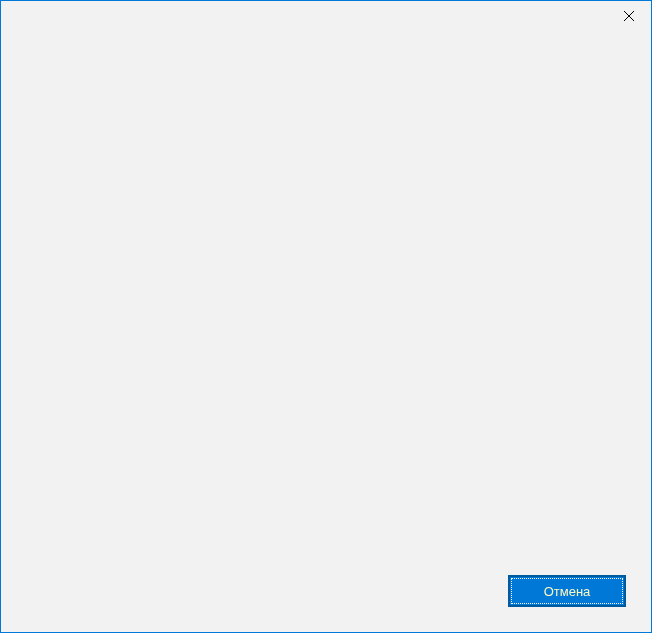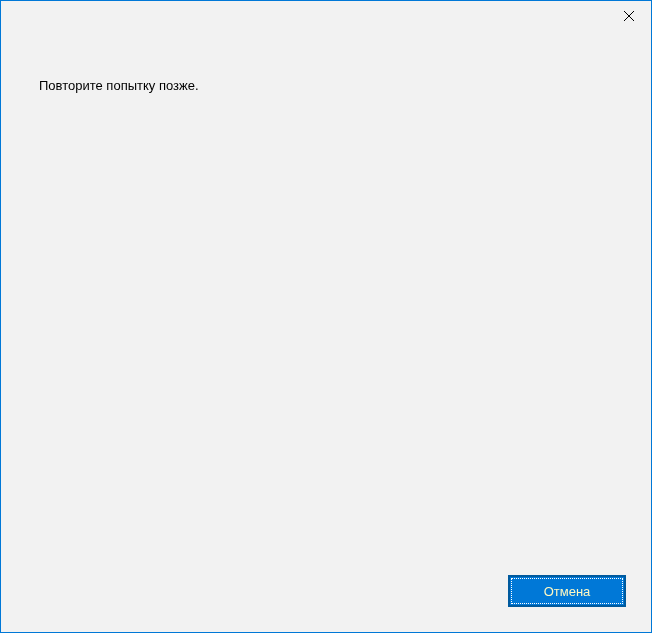--- a/index.html
+++ b/index.html
@@ -74,18 +74,17 @@
 <div class="titlebar">
   <button class="close-button">
     <svg viewBox="0 0 10 10">
       <line x1="0" y1="0" x2="10" y2="10" stroke="#000" stroke-width="1"></line>
       <line x1="10" y1="0" x2="0" y2="10" stroke="#000" stroke-width="1"></line>
     </svg>
   </button>
 </div>
 
 <div class="content">
-  <p class="message">Повторите попытку позже.</p>
 </div>
 
 <div class="footer">
   <button class="cancel-button">Отмена</button>
 </div>
 
 </body></html>

